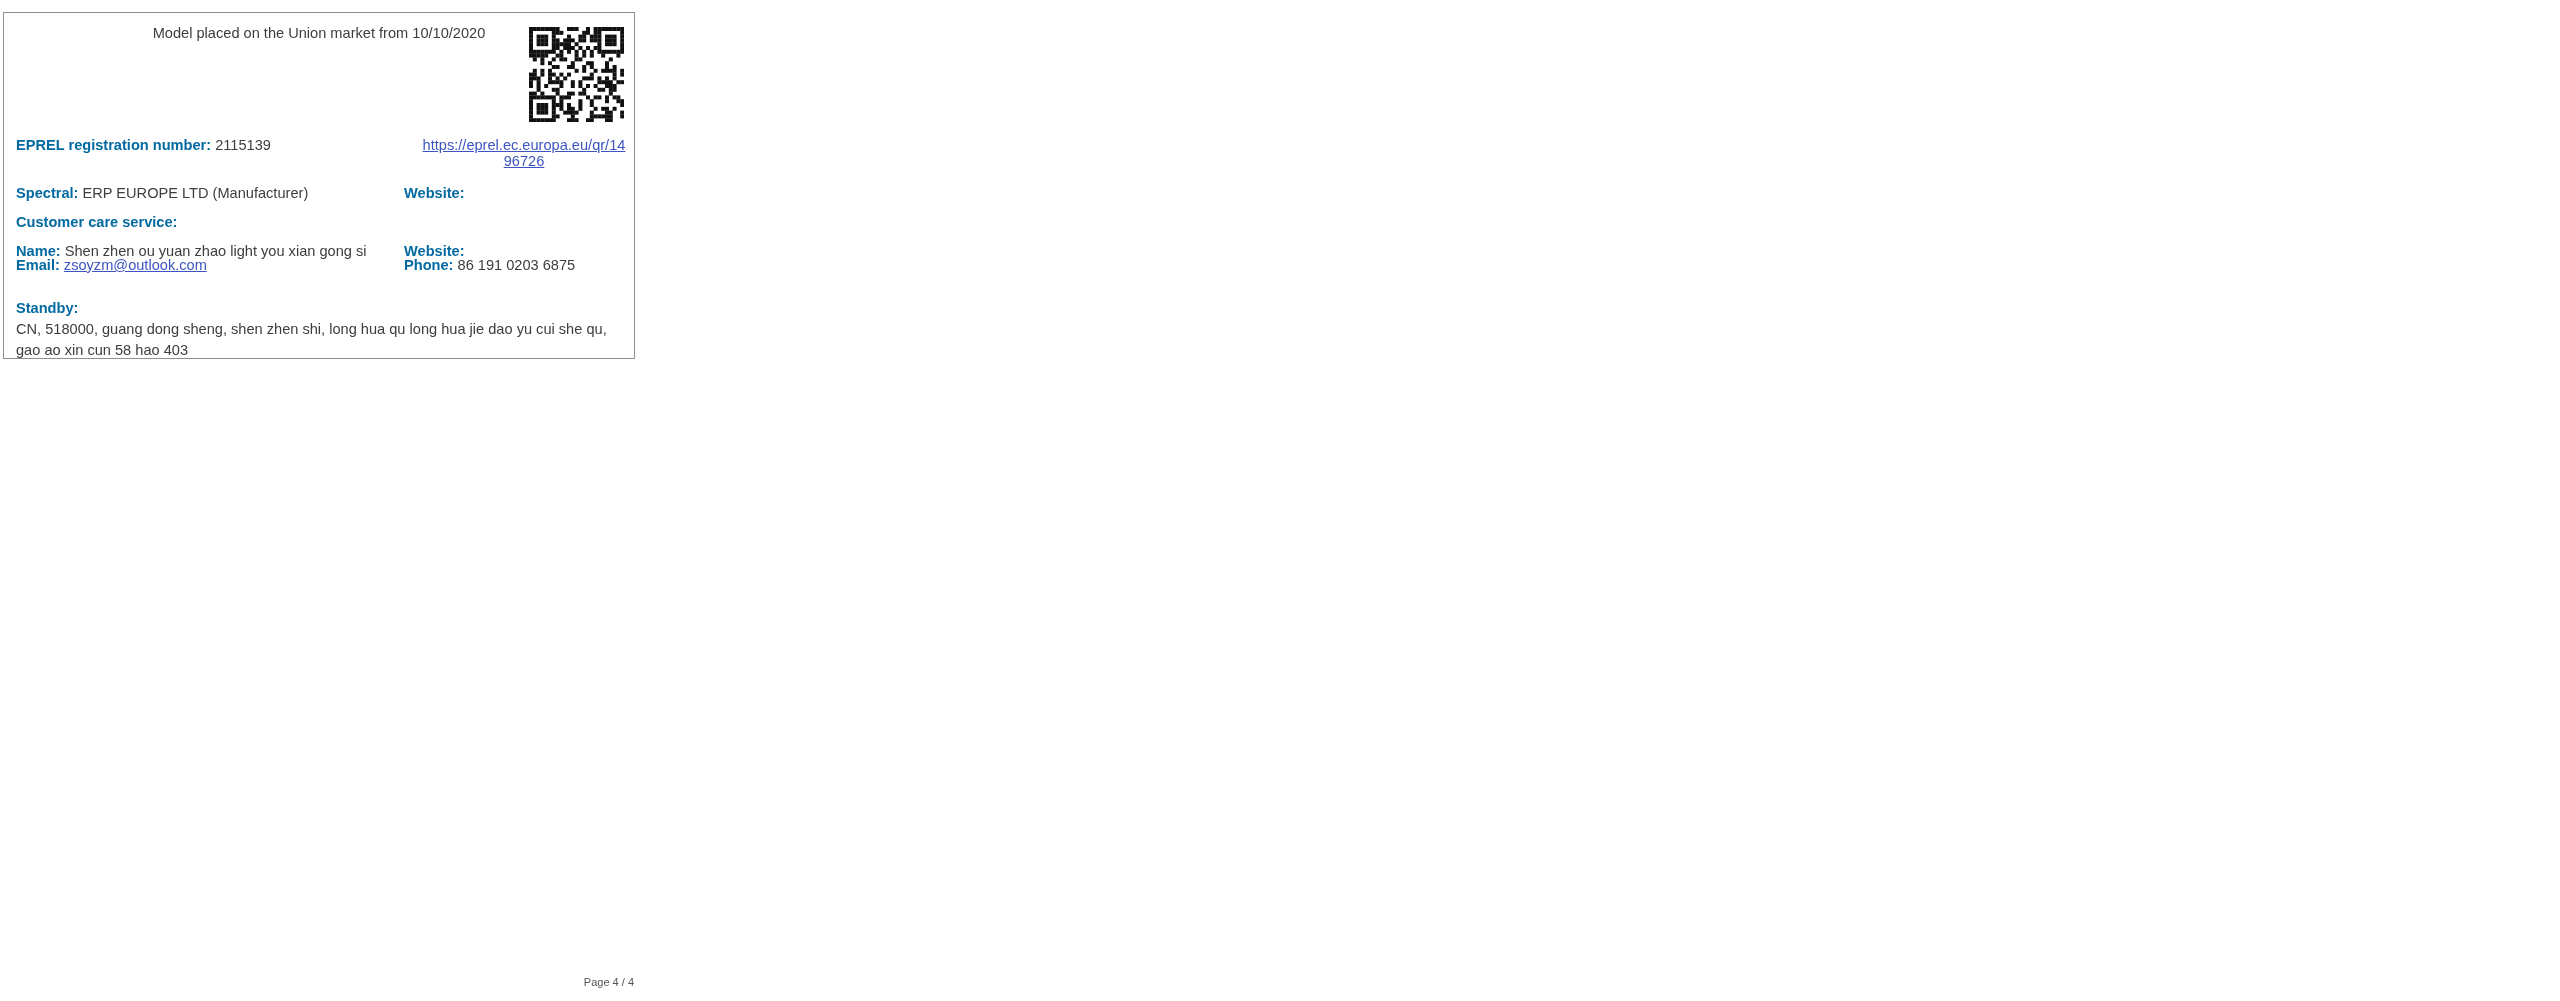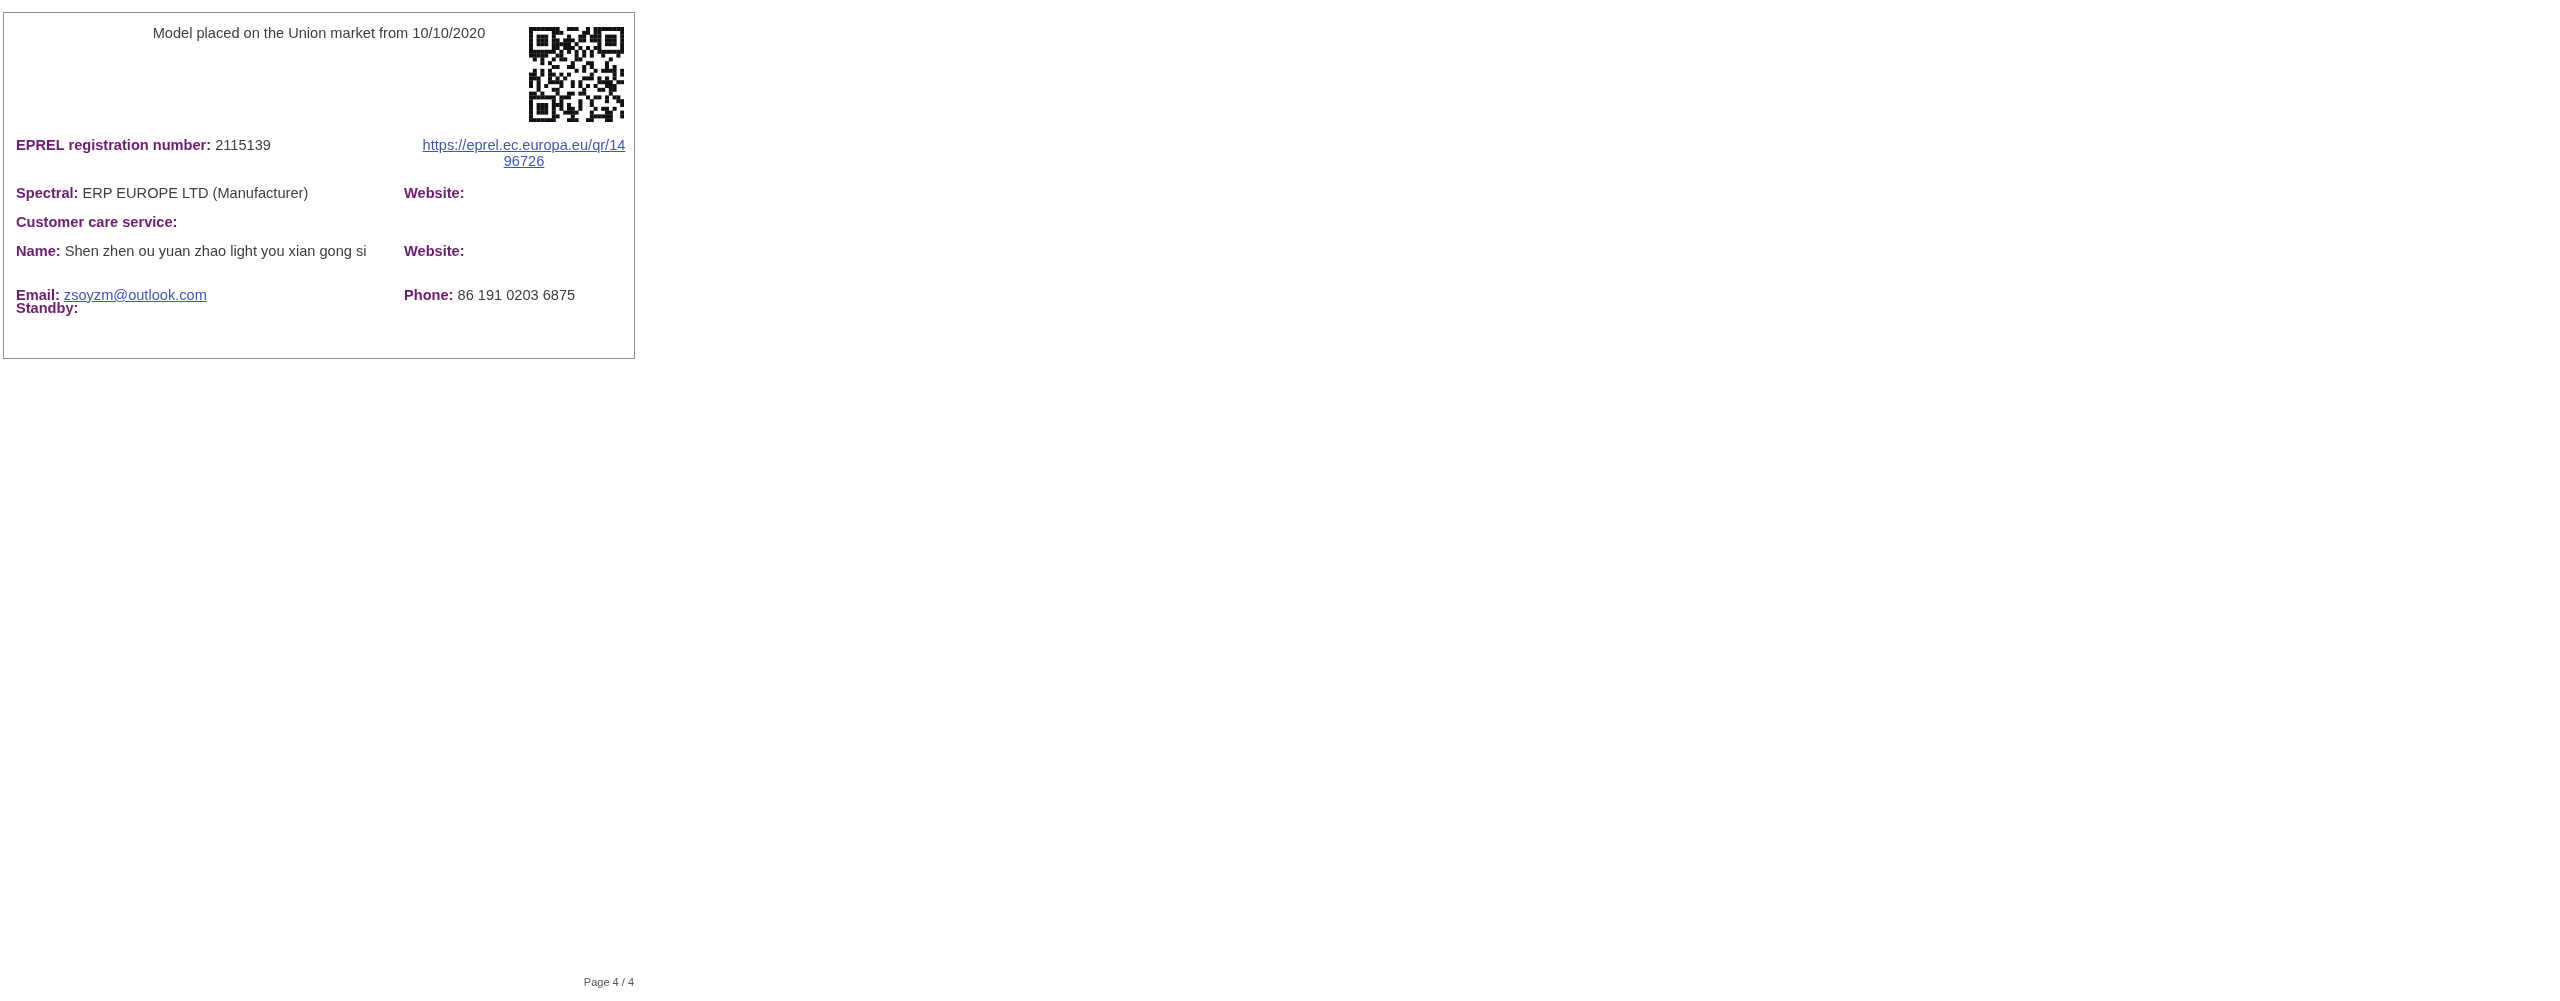--- a/index.html
+++ b/index.html
@@ -9,21 +9,21 @@
   #page1{left:0;} #page2{left:640;} #page3{left:1280;} #page4{left:1920;}
 
   .clip{position:absolute;left:1px;top:0;width:639px;height:968px;overflow:hidden;}
   table.t{border-collapse:collapse;table-layout:fixed;width:637px;
           font-size:14.3px;line-height:19.5px;}
   table.t td{border:1px solid #979797;vertical-align:top;padding:2px 6px;
              overflow:hidden;}
   td.v{text-align:center;padding:2px 3px;}
   td.just{text-align:justify;}
   .pre{white-space:pre-line;}
-  b,.b{font-weight:bold;color:#701a75;}
+  b,.b{font-weight:bold;color:#0369a1;}
   sub{font-size:9.5px;} sup{font-size:9.5px;}
   .titlecell{padding:6px 10px 8px 10px !important;}
   h1.doc-title{margin:0 0 7px 0;font-size:26px;line-height:30px;font-weight:bold;
                color:#34278f;letter-spacing:-0.3px;}
   .subtitle{margin:0;font-size:14.6px;line-height:21px;color:#3d3d3d;}
   .hdr{text-align:center;font-weight:bold;color:#1a1a1a;}
   .lhdr{font-weight:bold;color:#1a1a1a;}
   .footnotes{margin:10px 0 0 2px;font-size:13px;color:#3d3d3d;line-height:21px;}
   .pgfoot{position:absolute;top:976px;right:6px;font-size:11px;color:#555;}
 
@@ -699,25 +699,26 @@
     </div>
 
     <div class="row b" style="top:201px;">Customer care service:</div>
 
     <div class="row" style="top:230px;">
       <b>Name:</b>
       <span>Shen zhen ou yuan zhao light you xian gong si</span>
       <b class="p4right">Website:</b>
     </div>
 
-    <div class="row" style="top:274px;">
+    <div class="row" style="top:244px;">
       <b>Email:</b>
       <span class="lnk">zsoyzm@outlook.com</span>
       <span class="p4right">
         <b>Phone:</b>
         <span>86 191 0203 6875</span>
       </span>
     </div>
 
     <div class="row b" style="top:287px;">Standby:</div>
+    <div class="row" style="top:306px;line-height:21px;">CN, 518000, guang dong sheng, shen zhen shi, long hua qu long hua jie dao yu cui she qu, gao ao xin cun 58 hao 403</div>
   </div>
   <div class="pgfoot">Page 4 / 4</div>
 </section>
 
 </body></html>

